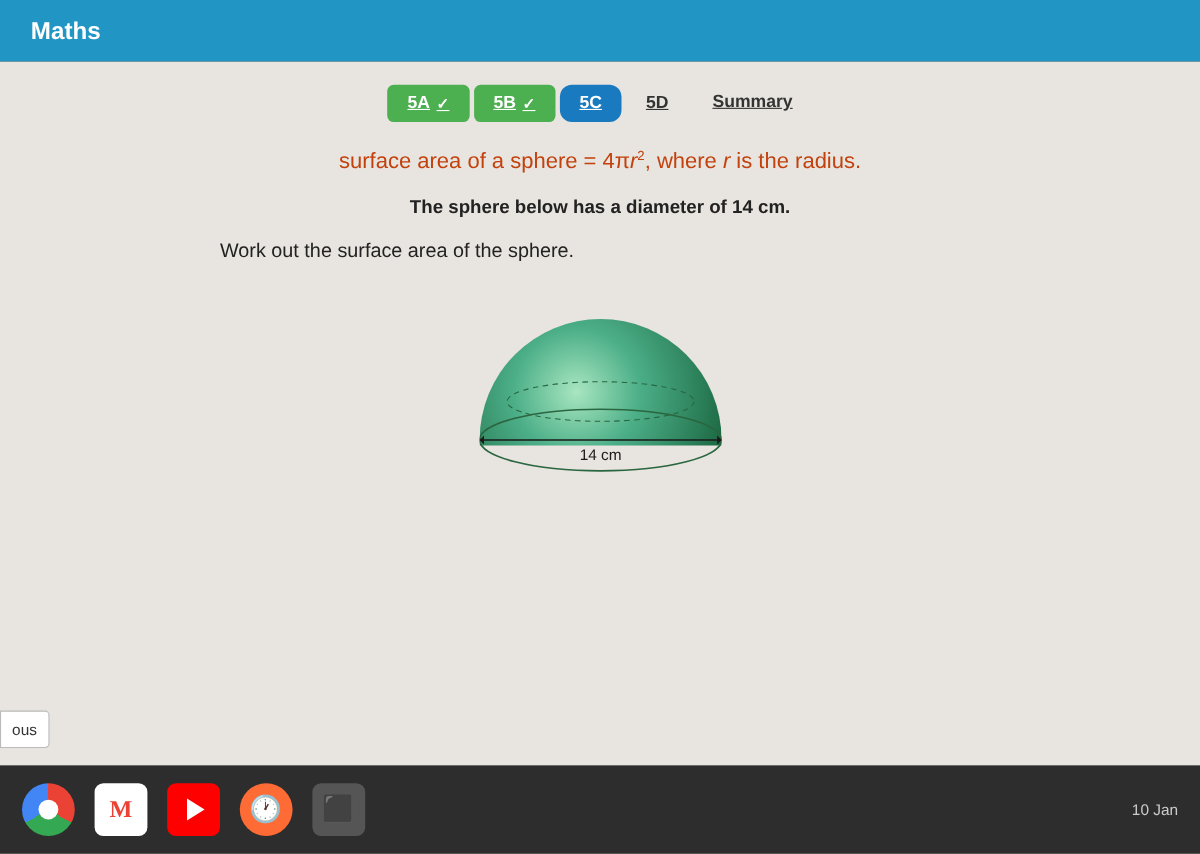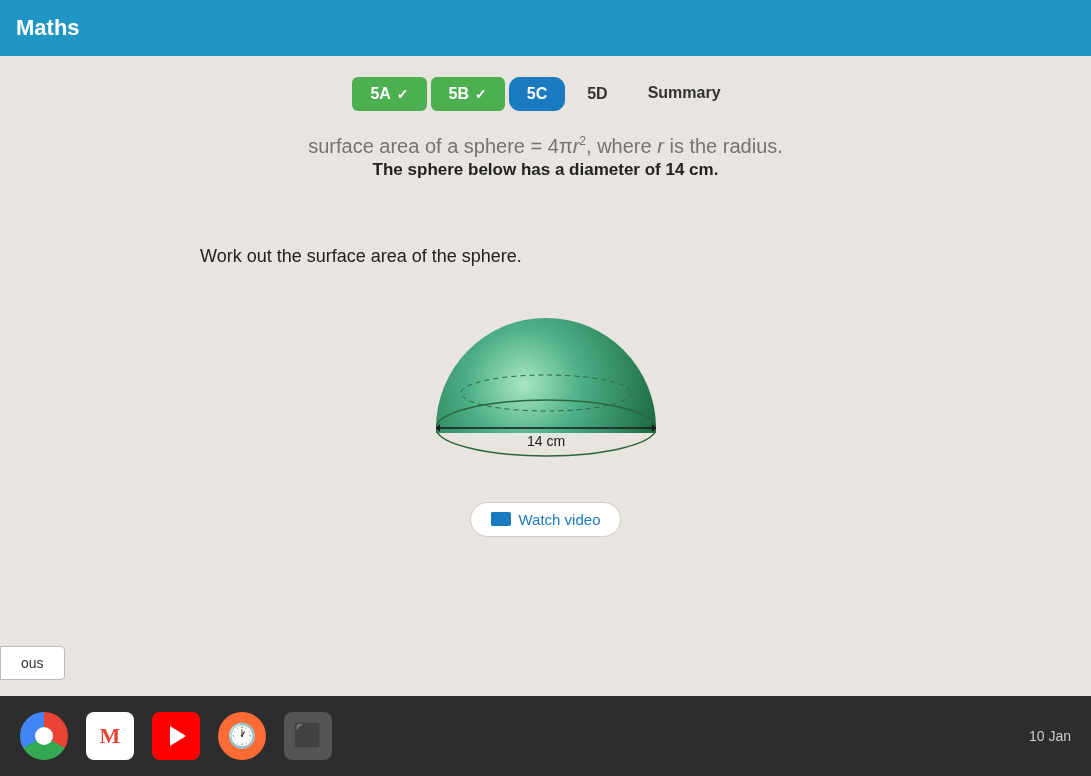--- a/index.html
+++ b/index.html
@@ -13,21 +13,21 @@
       position: relative;
     }
 
     
     .top-bar {
       width: 100%;
       height: 56px;
       background: #2196c4;
       display: flex;
       align-items: center;
-      padding: 0 16px;
+      padding: 0 28px;
       position: relative;
     }
 
     .top-bar-title {
       color: white;
       font-size: 22px;
       font-weight: bold;
     }
 
     
@@ -52,20 +52,21 @@
 
     .tab {
       padding: 8px 18px;
       border-radius: 6px;
       font-size: 16px;
       font-weight: bold;
       cursor: pointer;
       display: flex;
       align-items: center;
       gap: 6px;
+      text-decoration: underline;
     }
 
     .tab-green {
       background: #4caf50;
       color: white;
     }
 
     .tab-active {
       background: #1a7abf;
       color: white;
@@ -85,43 +86,42 @@
       border-bottom: 2px solid transparent;
     }
 
     .checkmark {
       font-size: 14px;
     }
 
     
     .formula-line {
       font-size: 20px;
-      color: #737373;
-      margin-bottom: 2px;
+      color: #c2410c;
+      margin-bottom: 20px;
       text-align: center;
     }
 
     
     .desc-line {
       font-size: 17px;
       color: #222;
       margin-bottom: 16px;
       text-align: center;
     }
 
     
     .workout-text {
       font-size: 18px;
       color: #222;
       text-align: left;
       line-height: 1.5;
       margin-bottom: 18px;
       align-self: flex-start;
       margin-left: 200px;
-      margin-top: 47px;
     }
 
     
     .sphere-container {
       position: relative;
       width: 220px;
       height: 200px;
       margin-bottom: 14px;
     }
 
@@ -320,33 +320,24 @@
 
       <line x1="0" y1="140" x2="220" y2="140" stroke="#1a1a1a" stroke-width="1.5"></line>
 
       <polygon points="4,136 0,140 4,144" fill="#1a1a1a"></polygon>
       <polygon points="216,136 220,140 216,144" fill="#1a1a1a"></polygon>
 
       <text x="110" y="158" text-anchor="middle" font-size="14" fill="#1a1a1a">14 cm</text>
     </svg>
   </div>
 
-  <button class="watch-video-btn">
-    <span class="video-icon">
-      <svg width="20" height="14" viewBox="0 0 20 14">
-        <rect x="0" y="0" width="13" height="14" rx="2" fill="#1a7abf"></rect>
-        <polygon points="14,3 20,7 14,11" fill="#1a7abf"></polygon>
-      </svg>
-    </span>
-    <span>Watch video</span>
-  </button>
 
 </div>
 
-<div style="position:absolute; left:0; bottom:96px; background:white; border:1px solid #bbb; border-radius:0 4px 4px 0; padding:8px 20px; font-size:14px; color:#333; cursor:pointer;">
+<div style="position:absolute; left:0; bottom:96px; background:white; border:1px solid #bbb; border-radius:0 4px 4px 0; padding:8px 10px; font-size:14px; color:#333; cursor:pointer;">
   <span>ous</span>
 </div>
 
 <div class="taskbar">
 
   <div class="taskbar-icon" style="position:relative; background: conic-gradient(#ea4335 0deg 120deg, #34a853 120deg 240deg, #4285f4 240deg 360deg); border-radius:50%; width:48px; height:48px;">
     <div class="chrome-inner"></div>
   </div>
 
   <div class="gmail-icon" style="border-radius:8px;">

